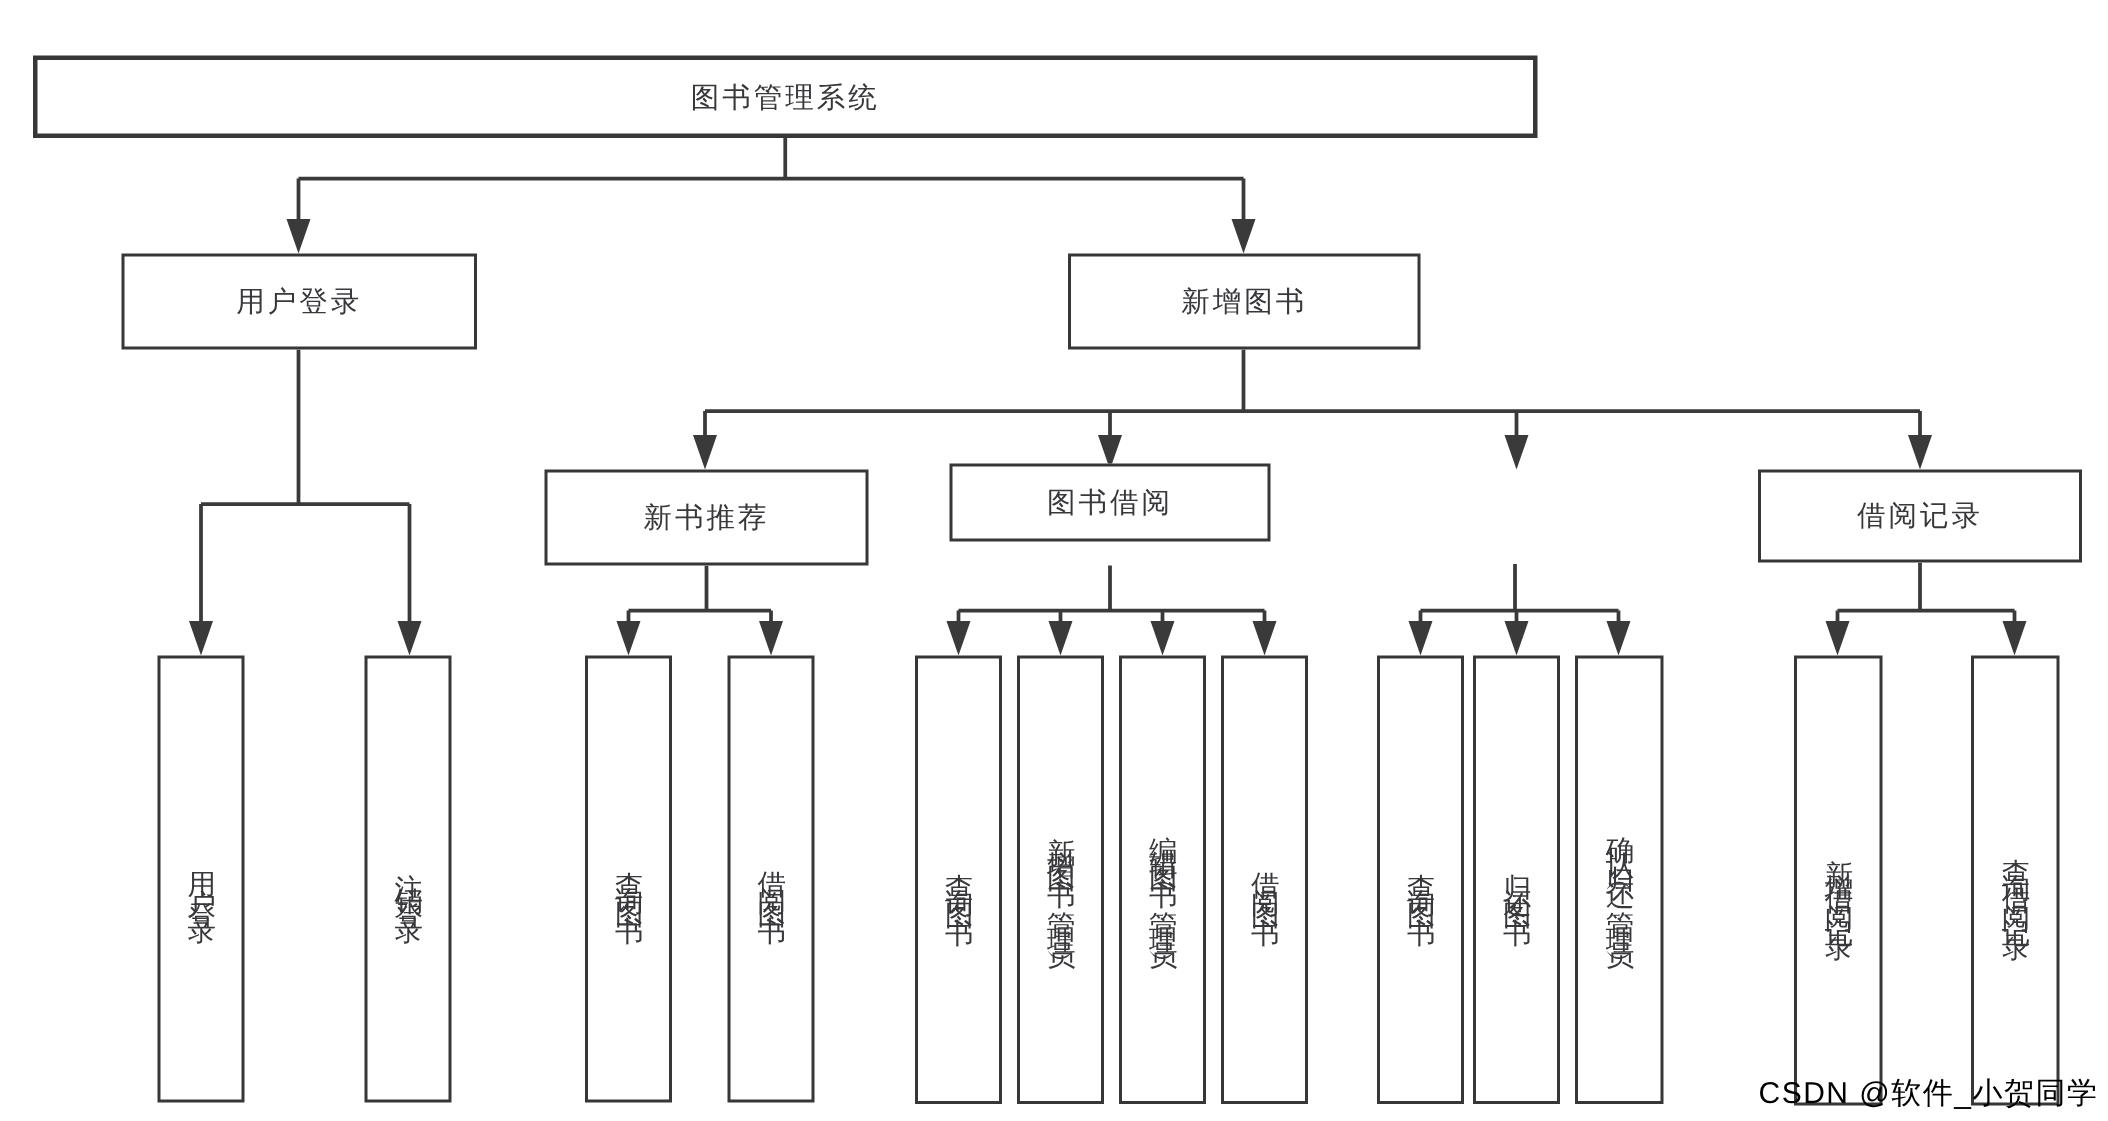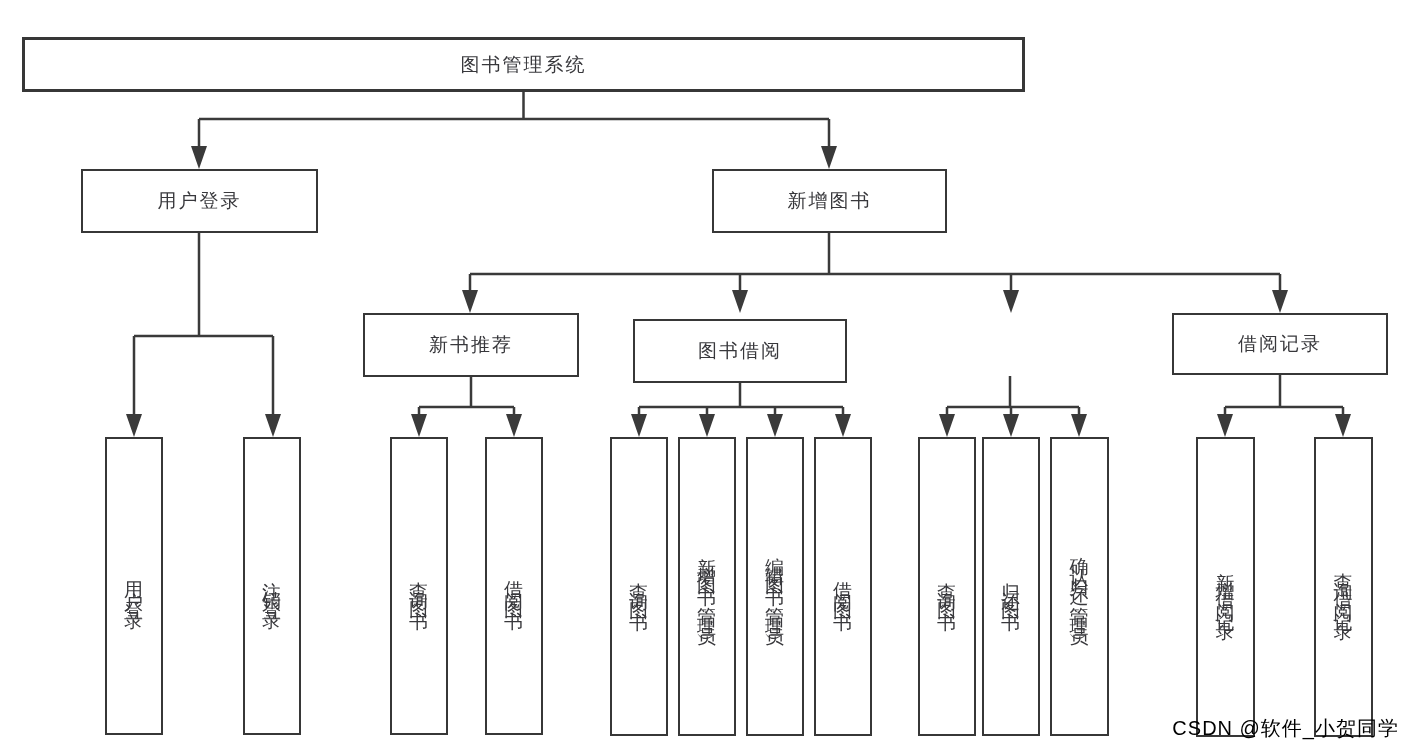--- a/index.html
+++ b/index.html
@@ -95,21 +95,21 @@
       <polygon points="1335,414 1351,414 1343,437"></polygon>
     </g>
   </svg>
 
   <div class="box root" style="left:22px;top:13px;width:1003px;height:55px;margin-top:24px;">图书管理系统</div>
 
   <div class="box" style="left:81px;top:169px;width:237px;height:64px;">用户登录</div>
   <div class="box" style="left:712px;top:169px;width:235px;height:64px;">新增图书</div>
 
   <div class="box" style="left:363px;top:313px;width:216px;height:64px;">新书推荐</div>
-  <div class="box" style="left:633px;top:319px;width:214px;height:64px;">图书借阅</div>
+  <div class="box" style="left:633px;top:309px;width:214px;height:52px;">图书借阅</div>
   <div class="box" style="left:1172px;top:313px;width:216px;height:62px;text-align:right;">借阅记录</div>
 
   <div class="box leaf" style="left:105px;top:437px;width:58px;height:298px;">用户登录</div>
   <div class="box leaf" style="left:243px;top:437px;width:58px;height:298px;">注销登录</div>
 
   <div class="box leaf" style="left:390px;top:437px;width:58px;height:298px;">查询图书</div>
   <div class="box leaf" style="left:485px;top:437px;width:58px;height:298px;">借阅图书</div>
 
   <div class="box leaf" style="left:610px;top:437px;width:58px;height:299px;">查询图书</div>
   <div class="box leaf" style="left:678px;top:437px;width:58px;height:299px;">新增图书（管理员）</div>

